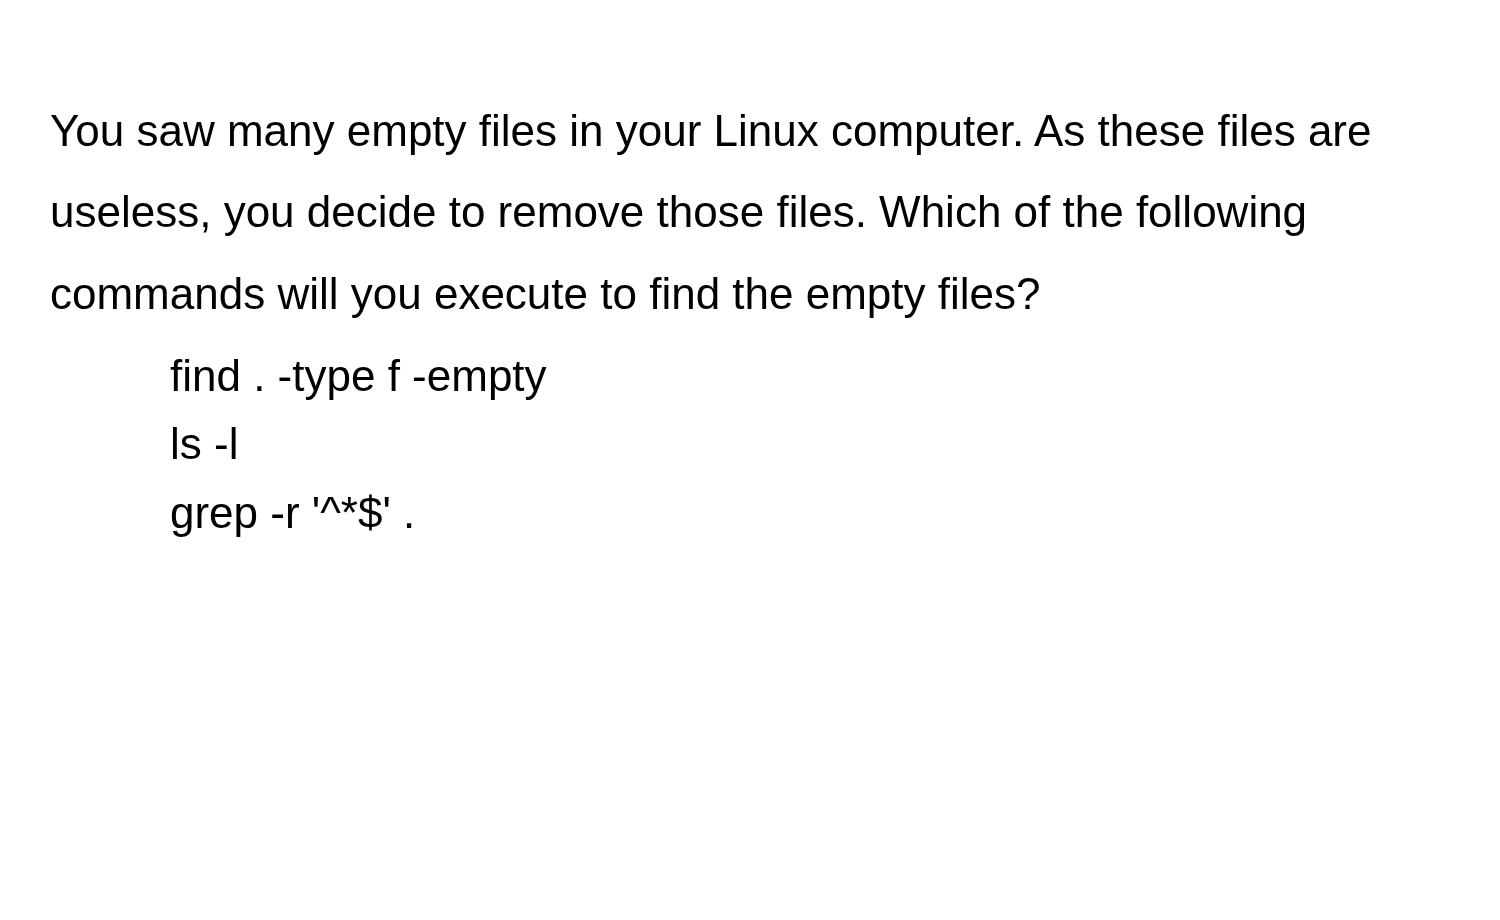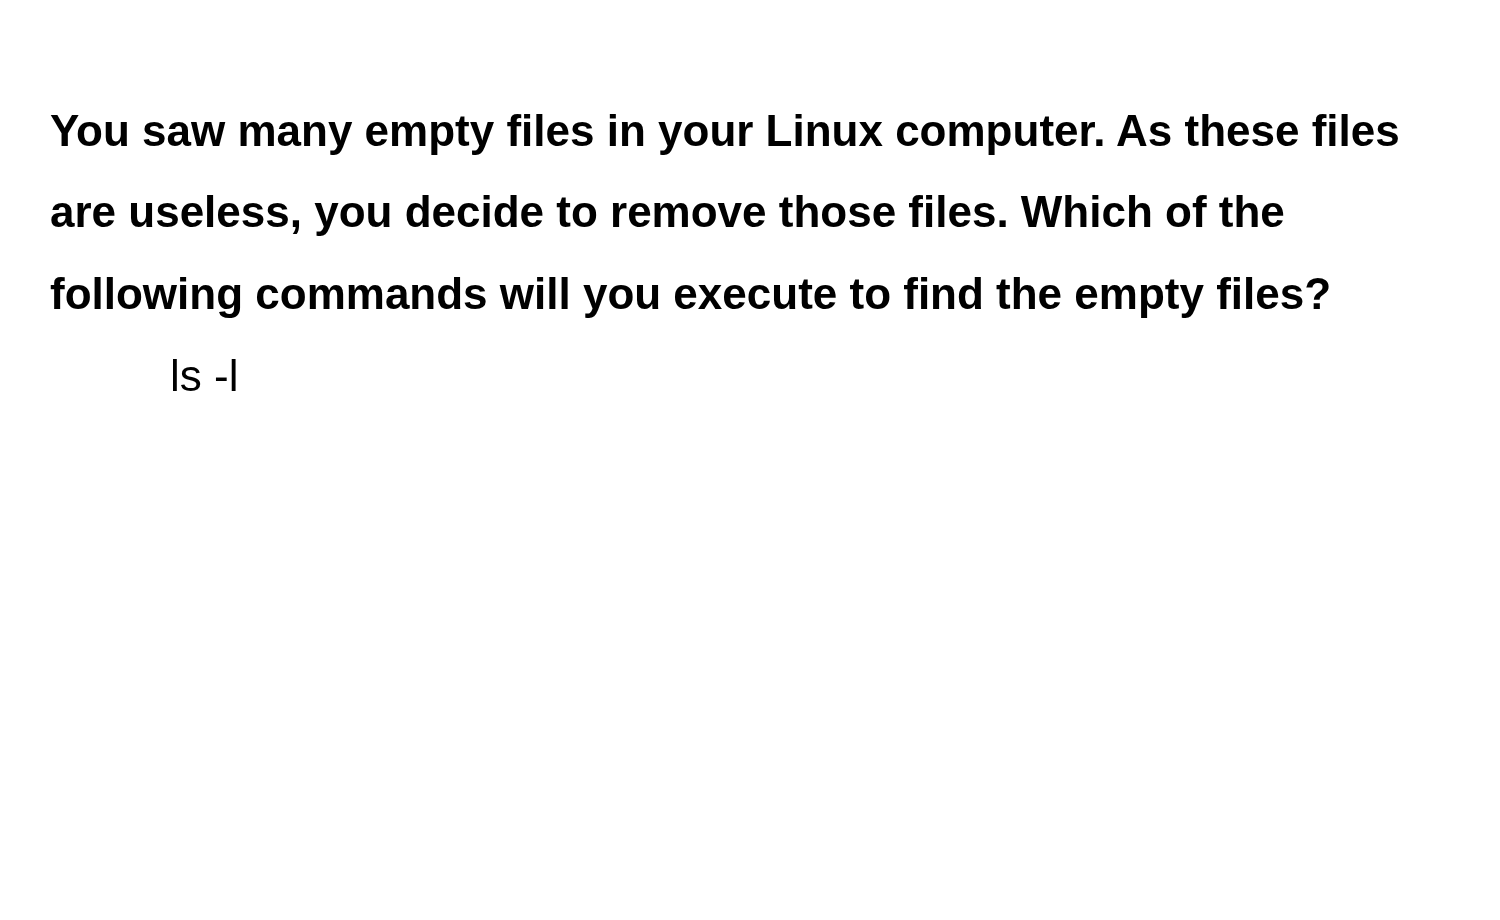--- a/index.html
+++ b/index.html
@@ -11,31 +11,33 @@
       width: 1500px;
       height: 920px;
       background: #ffffff;
       font-family: -apple-system, BlinkMacSystemFont, "Segoe UI", Helvetica, Arial, sans-serif;
       color: #000000;
       padding: 90px 50px 50px 50px;
     }
     .question {
       font-size: 44px;
       line-height: 1.85;
-      font-weight: 700;
+      font-weight: 400;
     }
     .options {
       margin-top: 8px;
       padding-left: 120px;
     }
     .option {
       font-size: 44px;
       line-height: 1.55;
       font-weight: 400;
     }
   </style>
 </head>
 <body>
 
 <div class="question">You saw many empty files in your Linux computer. As these files are useless, you decide to remove those files. Which of the following commands will you execute to find the empty files?</div>
 <div class="options">
+  <div class="option">find . -type f -empty</div>
   <div class="option">ls -l</div>
+  <div class="option">grep -r '^*$' .</div>
 </div>
 
 </body></html>

